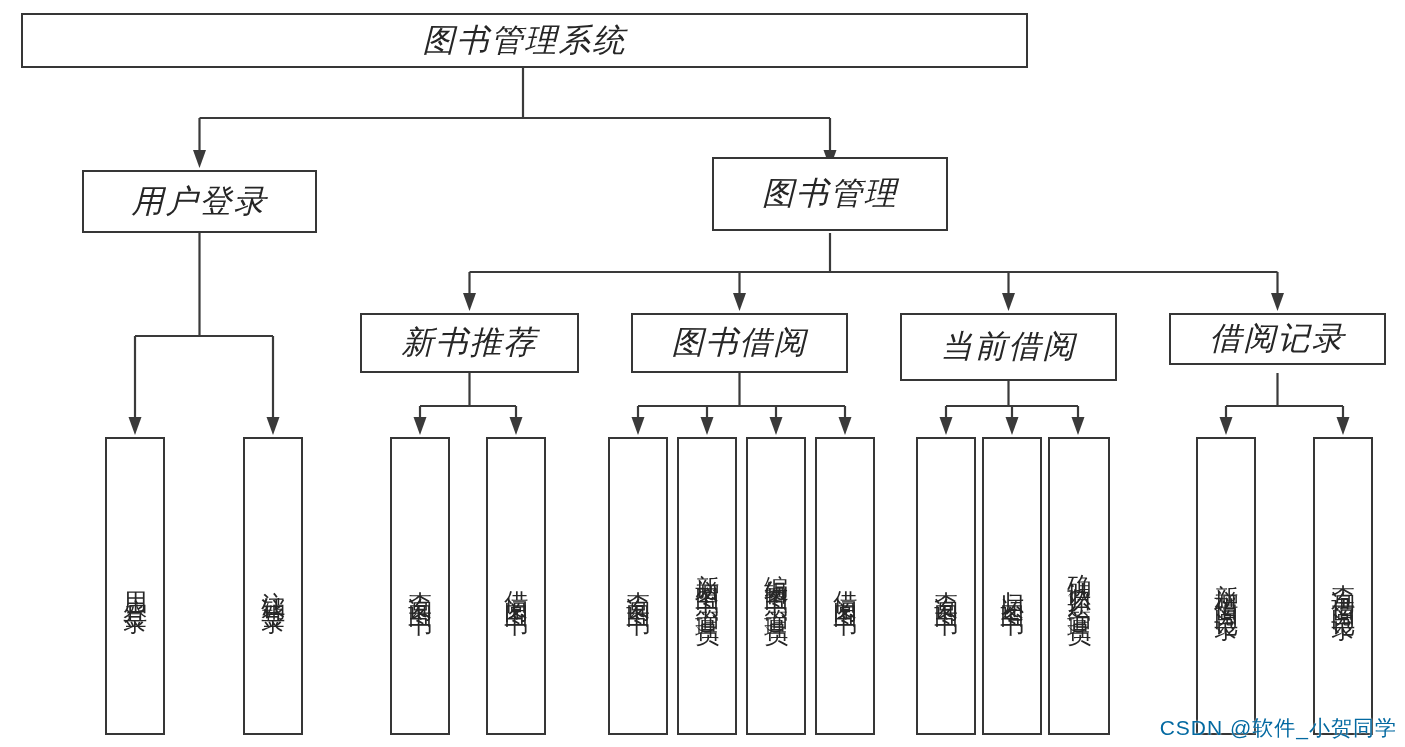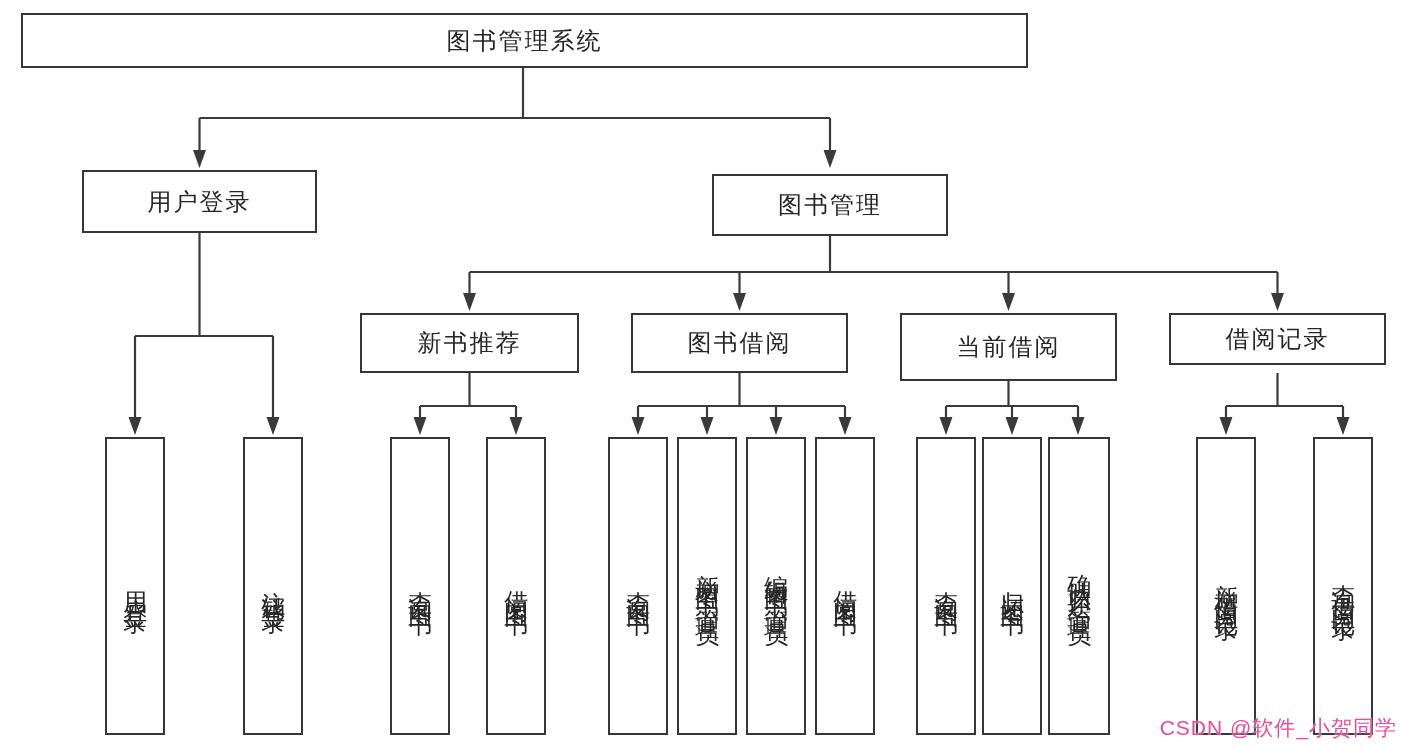--- a/index.html
+++ b/index.html
@@ -26,43 +26,44 @@
     box-sizing: border-box;
     background: #ffffff;
     border: 2.5px solid #363636;
     display: flex;
     align-items: center;
     justify-content: center;
     z-index: 2;
     color: #262626;
   }
   .hbox span {
-    font-size: 24px;
+    font-size: 32px;
     letter-spacing: 2px;
     white-space: nowrap;
+    font-style: italic;
   }
   .vbox {
     top: 437px;
     height: 298px;
   }
   .vbox .vtext {
     writing-mode: vertical-rl;
     text-orientation: mixed;
     font-size: 24px;
     letter-spacing: 7px;
     line-height: 1.1;
   }
   #watermark {
     position: absolute;
     top: 714px;
     right: 8px;
     z-index: 5;
     font-size: 21px;
     letter-spacing: 1px;
-    color: #ec4899;
+    color: #0369a1;
     text-shadow: 0 0 2px #ffffff;
     white-space: nowrap;
   }
   .wire {
     stroke: #3a3a3a;
     stroke-width: 2.2;
     fill: none;
   }
   .head {
     fill: #3a3a3a;
@@ -124,21 +125,21 @@
     </g>
   </svg>
 
   <div class="hbox" style="left:21px;top:13px;width:1007px;height:55px">
     <span>图书管理系统</span>
   </div>
 
   <div class="hbox" style="left:82px;top:170px;width:235px;height:63px">
     <span>用户登录</span>
   </div>
-  <div class="hbox" style="left:712px;top:174px;width:236px;height:62px">
+  <div class="hbox" style="left:712px;top:157px;width:236px;height:74px">
     <span>图书管理</span>
   </div>
 
   <div class="hbox" style="left:360px;top:313px;width:219px;height:60px">
     <span>新书推荐</span>
   </div>
   <div class="hbox" style="left:631px;top:313px;width:217px;height:60px">
     <span>图书借阅</span>
   </div>
   <div class="hbox" style="left:900px;top:313px;width:217px;height:68px">

